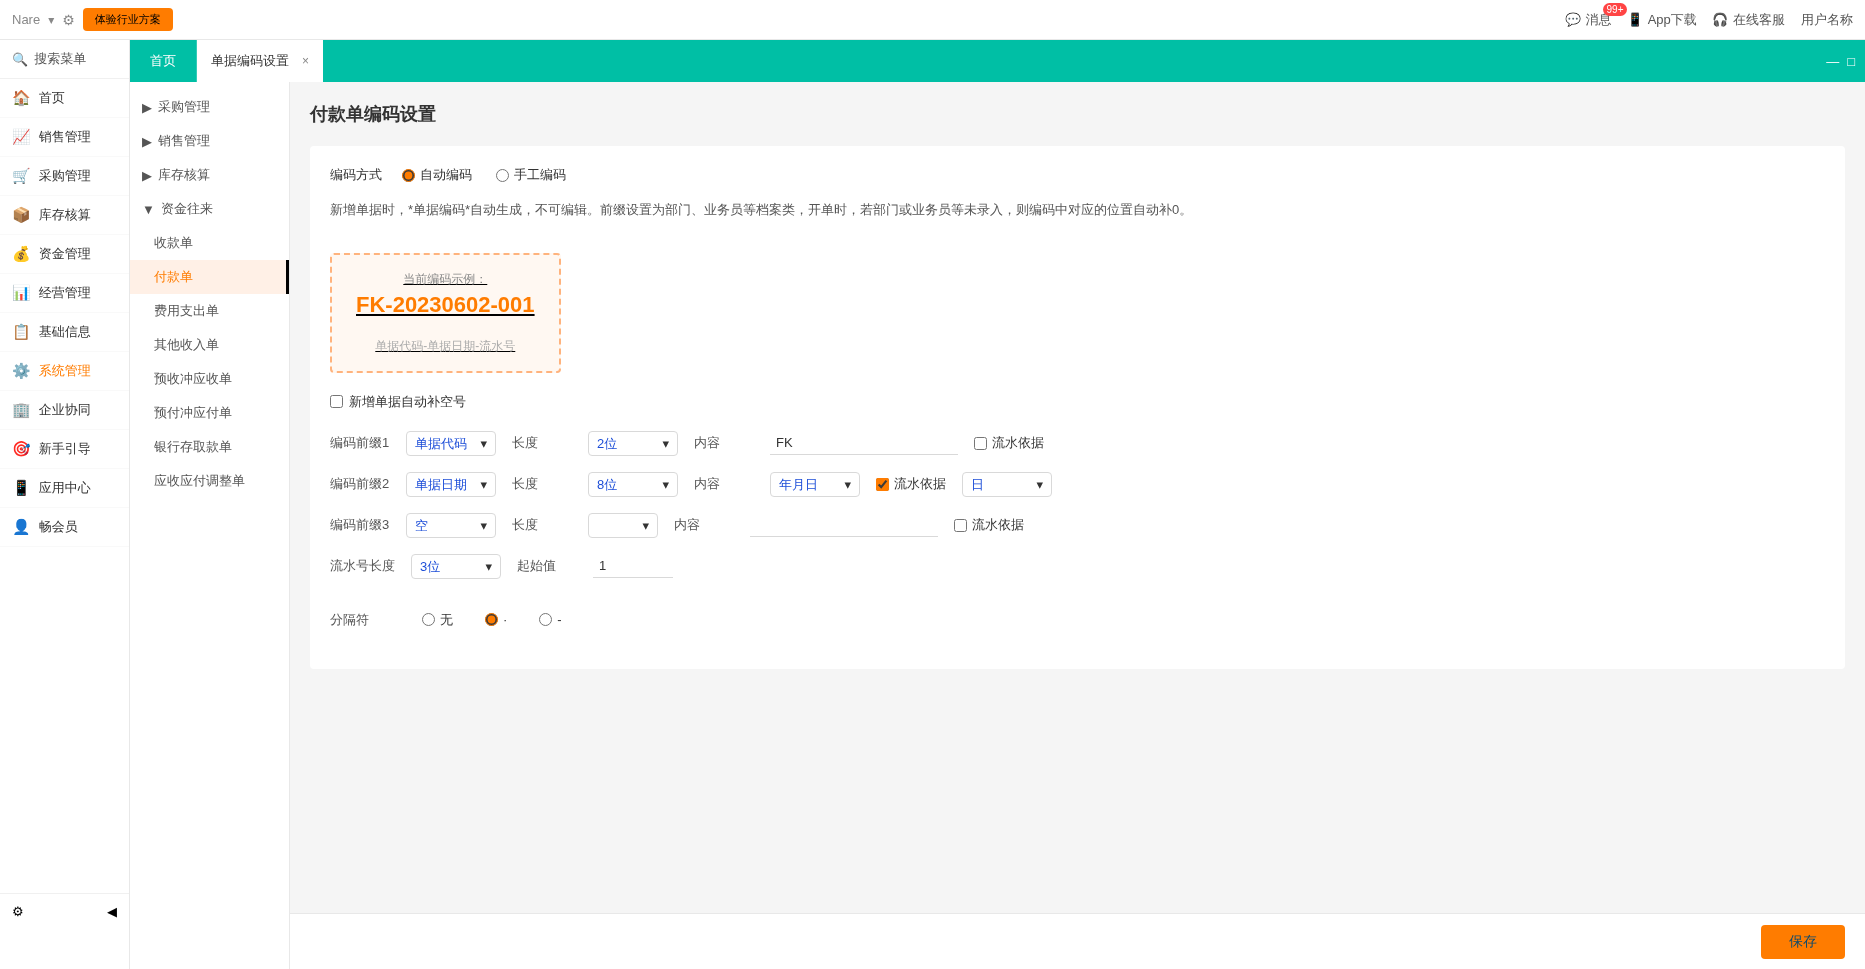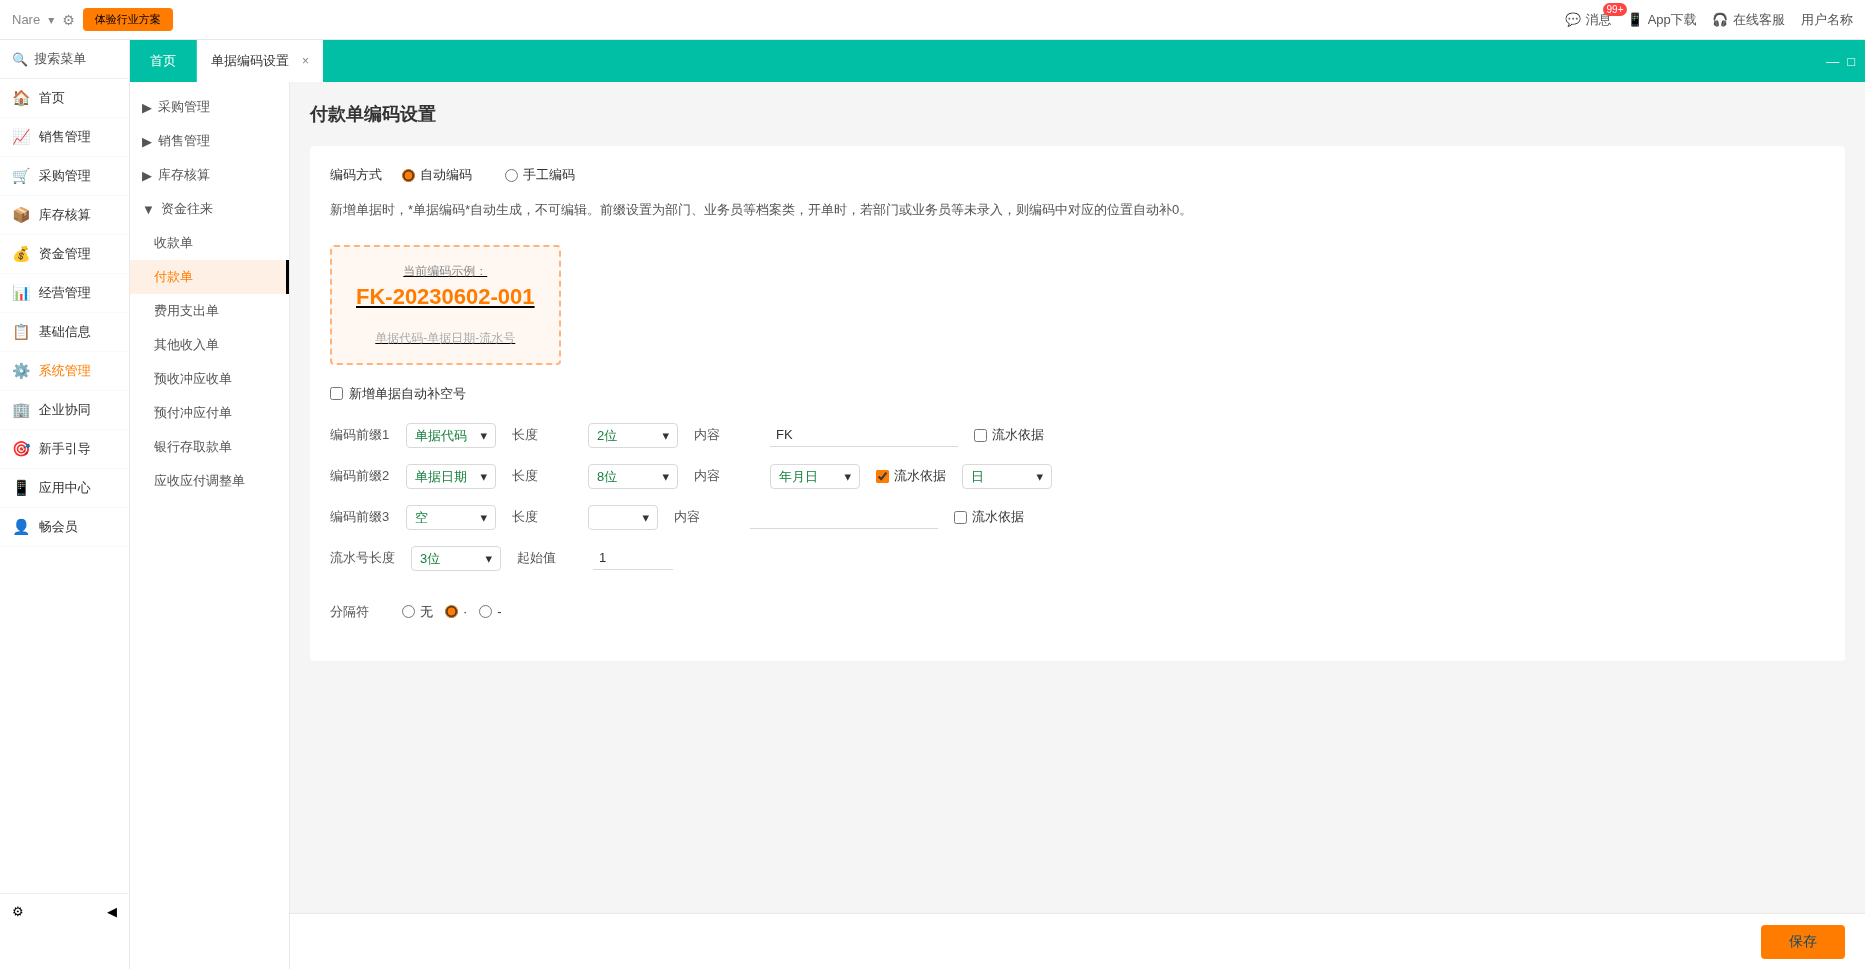--- a/index.html
+++ b/index.html
@@ -158,26 +158,26 @@
     
     .card {
       background: #fff;
       border-radius: 4px;
       padding: 20px;
       margin-bottom: 16px;
     }
 
     
     .encoding-method { display: flex; align-items: center; gap: 20px; margin-bottom: 16px; font-size: 13px; color: #333; }
-    .radio-group { display: flex; align-items: flex-end; gap: 33px; }
+    .radio-group { display: flex; align-items: flex-end; gap: 24px; }
     .radio-item { display: flex; align-items: center; gap: 5px; cursor: pointer; }
     .radio-item input[type=radio] { accent-color: #ff7c00; }
 
     
-    .hint-text { font-size: 13px; color: #555; margin-bottom: 24px; line-height: 1.6; }
+    .hint-text { font-size: 13px; color: #555; margin-bottom: 32px; line-height: 1.6; }
 
     
     .example-box {
       border: 2px dashed #ffb37d;
       border-radius: 4px;
       background: #fff8f2;
       padding: 16px 24px;
       display: inline-block;
       margin-bottom: 20px;
       text-align: center;
@@ -207,21 +207,21 @@
       color: #333;
       background: #fff;
       cursor: pointer;
       display: flex;
       align-items: center;
       gap: 4px;
       min-width: 90px;
     }
     .form-select-wrapper select {
       border: none; outline: none; background: transparent;
-      font-size: 13px; color: #15803d; cursor: pointer;
+      font-size: 13px; color: #1d4ed8; cursor: pointer;
       appearance: none; -webkit-appearance: none; flex: 1;
     }
     .content-input {
       border: none;
       border-bottom: 1px solid #d9d9d9;
       padding: 4px 6px;
       font-size: 13px;
       color: #333;
       outline: none;
       min-width: 60px;
@@ -237,21 +237,21 @@
       border-bottom: 1px solid #d9d9d9;
       padding: 4px 6px;
       font-size: 13px;
       color: #333;
       outline: none;
       min-width: 60px;
       background: transparent;
     }
 
     
-    .sep-row { display: flex; align-items: center; gap: 12px; margin-bottom: 20px; }
+    .sep-row { display: flex; align-items: center; gap: 32px; margin-bottom: 20px; }
     .sep-radio { display: flex; align-items: center; gap: 5px; cursor: pointer; font-size: 13px; color: #333; }
     .sep-radio input[type=radio] { accent-color: #ff7c00; }
 
     
     .bottom-bar {
       height: 56px;
       background: #fff;
       border-top: 1px solid #e8e8e8;
       display: flex;
       align-items: center;

